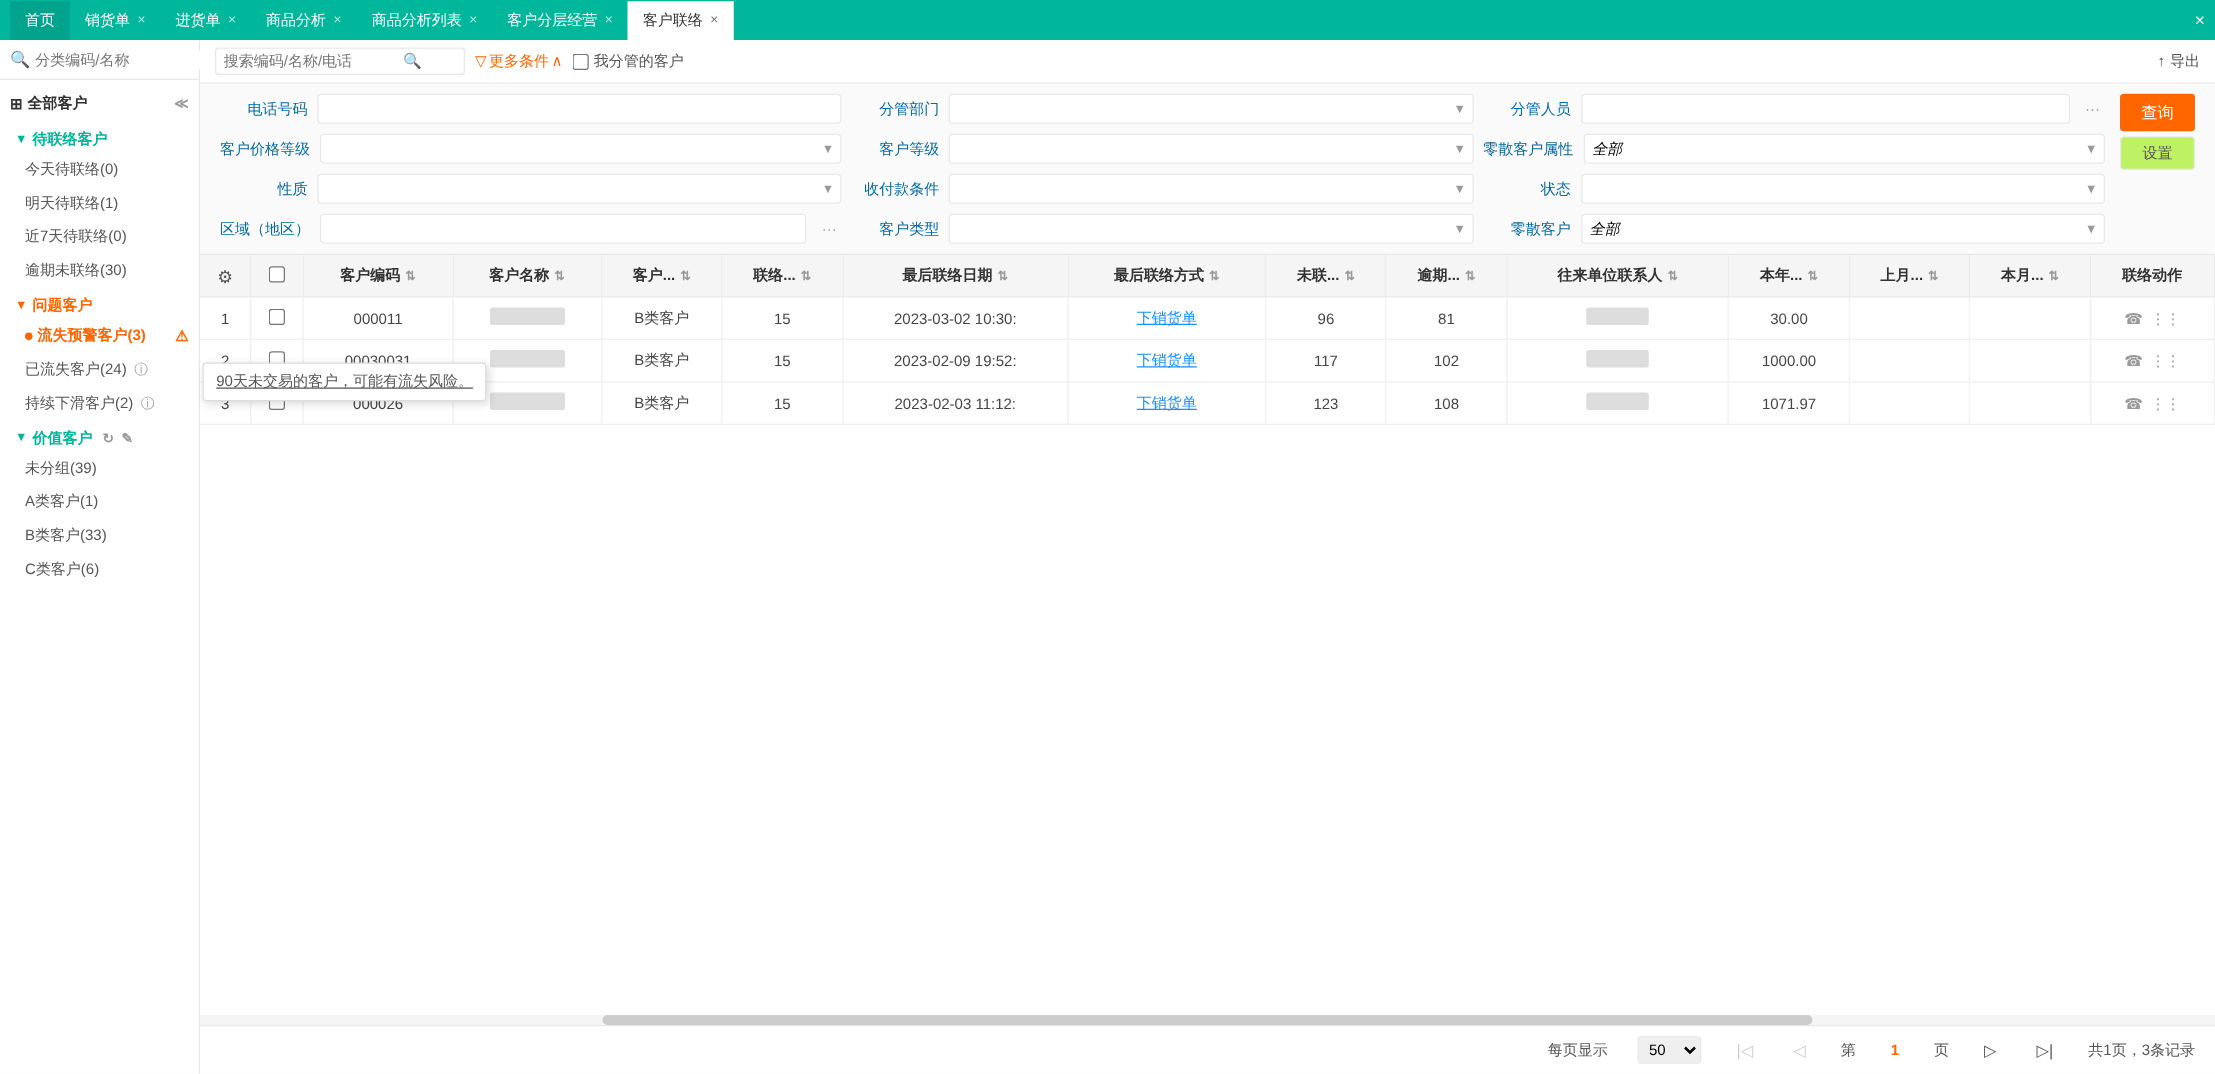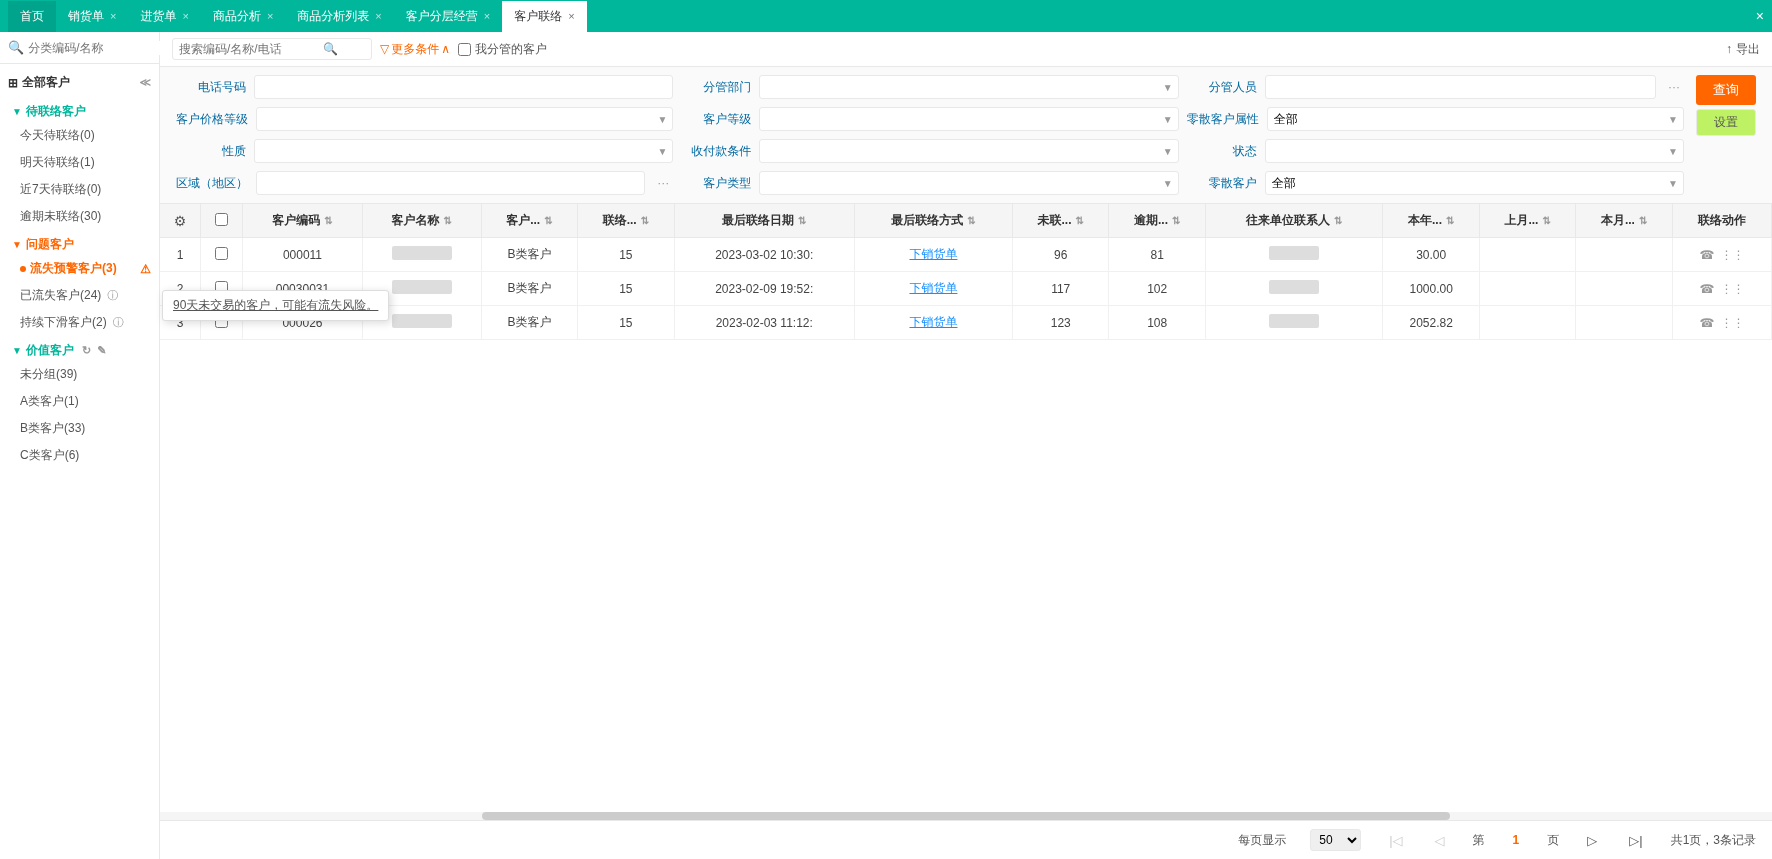--- a/index.html
+++ b/index.html
@@ -237,20 +237,21 @@
     }
     .filter-select-wrap select {
       width: 100%;
       border: 1px solid #e8e8e8;
       border-radius: 3px;
       padding: 4px 24px 4px 6px;
       outline: none;
       font-size: 12px;
       background: white;
       appearance: none;
+      font-style: italic;
     }
     .filter-select-wrap .arrow-down {
       position: absolute;
       right: 6px;
       color: #999;
       pointer-events: none;
       font-size: 10px;
     }
     .filter-dots {
       color: #999;
@@ -763,21 +764,21 @@
     <td><input type="checkbox" style=""></td>
     <td>000026</td>
     <td><span style="display:inline-block;width:60px;height:14px;background:#ddd;border-radius:2px;"></span></td>
     <td>B类客户</td>
     <td>15</td>
     <td>2023-02-03 11:12:</td>
     <td><span class="link-text">下销货单</span></td>
     <td>123</td>
     <td>108</td>
     <td><span style="display:inline-block;width:50px;height:14px;background:#ddd;border-radius:2px;"></span></td>
-    <td>2052.82</td>
+    <td>1071.97</td>
     <td></td>
     <td></td>
     <td>
       <div class="action-icons">
         <span title="联络">☎</span>
         <span title="更多">⋮⋮</span>
       </div>
     </td>
   </tr>
           </tbody>

